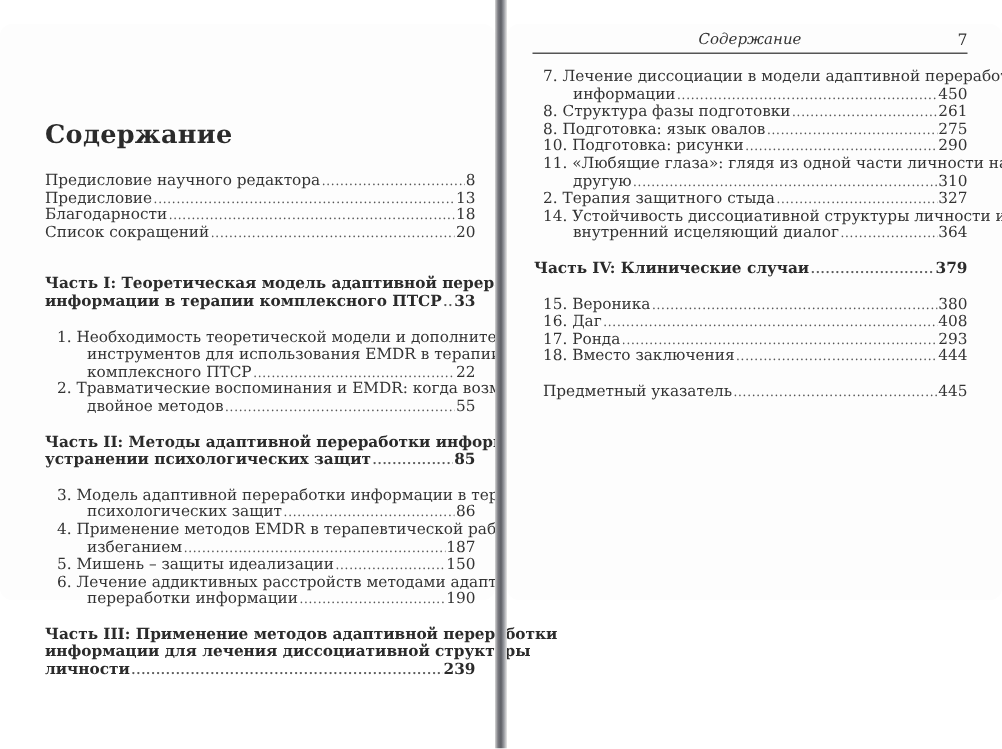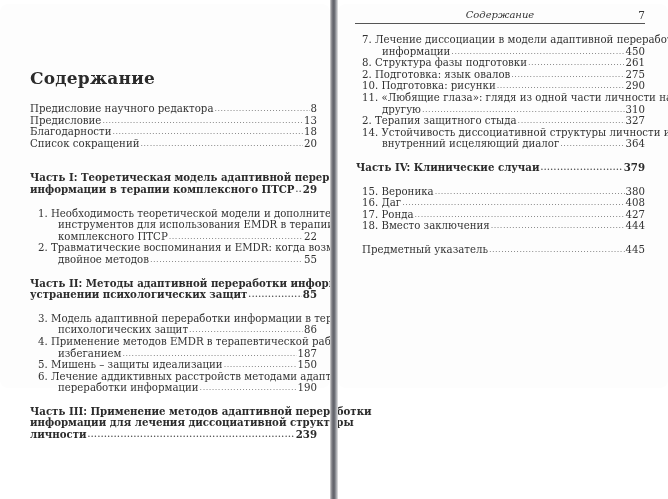--- a/index.html
+++ b/index.html
@@ -1,19 +1,19 @@
 <!DOCTYPE html>
 <html><head>
 <meta charset="utf-8">
 <style>
   * { box-sizing: border-box; margin: 0; padding: 0; }
   html, body { width: 668px; height: 499px; overflow: hidden; background: #ffffff; }
   body { position: relative; font-family: "DejaVu Serif", "Liberation Serif", serif; color: #2a2a2a; }
 
-  .page { position: absolute; top: 4px; height: 384px; background: #fdfdfd; border-radius: 8px; }
+  .page { position: absolute; top: 16px; height: 384px; background: #fdfdfd; border-radius: 8px; }
   .page-left { left: 0; width: 330px; }
   .page-right { left: 338px; width: 330px; }
 
   .gutter { position: absolute; top: 0; left: 330px; width: 8px; height: 499px;
     background: linear-gradient(to right, #d6d6d6 0px, #7a7a80 2px, #5d5f66 4px, #9a9ca2 6px, #e8e8e8 8px); }
 
   .title { position: absolute; left: 30px; top: 64px; font-size: 17px; font-weight: bold; color: #2b2b2b; letter-spacing: 0.2px; }
 
   .toc { position: absolute; font-size: 10.2px; line-height: 11.6px; color: #333; }
   .toc-left { left: 30px; top: 99px; width: 287px; }
@@ -68,21 +68,21 @@
     </div>
 
     <div class="gap-m"></div>
       <div class="gap-s"></div>
 
     <div class="multi part">
       <div class="line">Часть I: Теоретическая модель адаптивной переработки</div>
       <div class="entry">
           <span class="text">информации в терапии комплексного ПТСР</span>
           <span class="dots"></span>
-          <span class="pg">29</span>
+          <span class="pg">33</span>
         </div>
     </div>
 
     <div class="gap-m"></div>
 
     <div class="chap">
       <div class="multi">
         <div class="line">1. Необходимость теоретической модели и дополнительных</div>
         <div class="line indent">инструментов для использования EMDR в терапии</div>
         <div class="entry indent">
@@ -176,21 +176,21 @@
           <span class="dots"></span>
           <span class="pg">450</span>
         </div>
     </div>
     <div class="entry">
       <span class="text">8. Структура фазы подготовки</span>
         <span class="dots"></span>
         <span class="pg">261</span>
     </div>
     <div class="entry">
-      <span class="text">2. Подготовка: язык овалов</span>
+      <span class="text">8. Подготовка: язык овалов</span>
         <span class="dots"></span>
         <span class="pg">275</span>
     </div>
     <div class="entry">
       <span class="text">10. Подготовка: рисунки</span>
         <span class="dots"></span>
         <span class="pg">290</span>
     </div>
     <div class="multi">
       <div class="line">11. «Любящие глаза»: глядя из одной части личности на</div>
@@ -230,21 +230,21 @@
         <span class="pg">380</span>
     </div>
     <div class="entry">
       <span class="text">16. Даг</span>
         <span class="dots"></span>
         <span class="pg">408</span>
     </div>
     <div class="entry">
       <span class="text">17. Ронда</span>
         <span class="dots"></span>
-        <span class="pg">427</span>
+        <span class="pg">293</span>
     </div>
     <div class="entry">
       <span class="text">18. Вместо заключения</span>
         <span class="dots"></span>
         <span class="pg">444</span>
     </div>
 
     <div class="gap-m"></div>
 
     <div class="entry">

